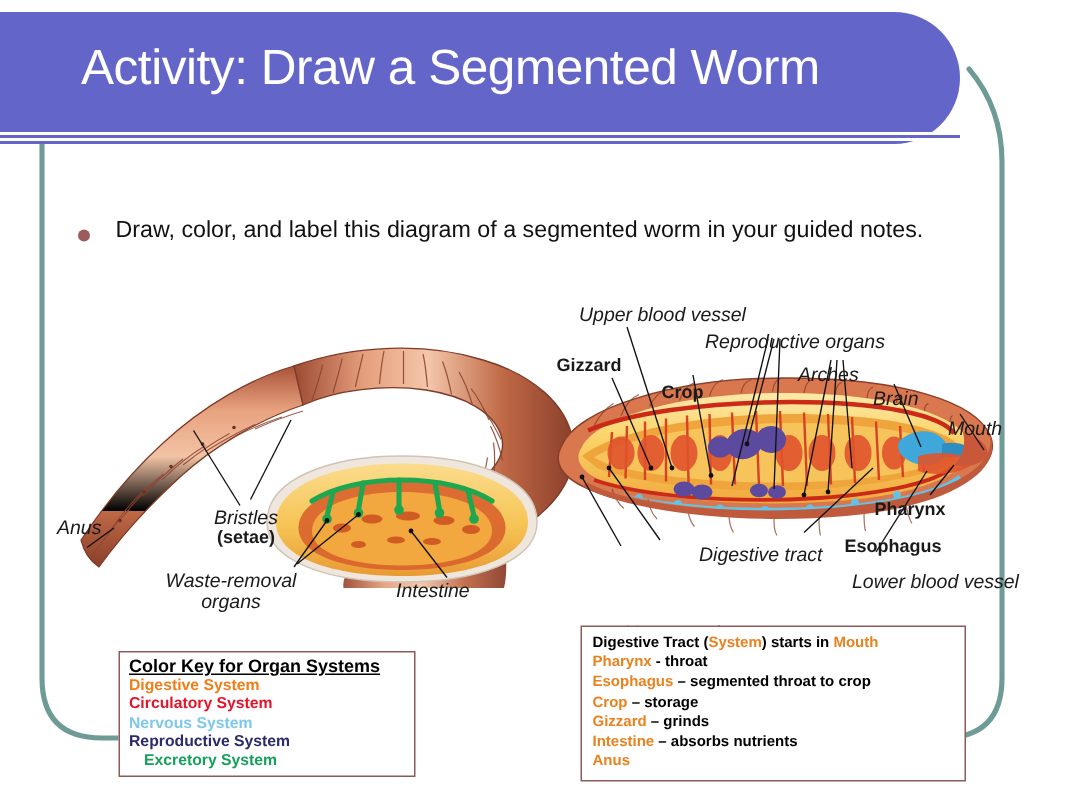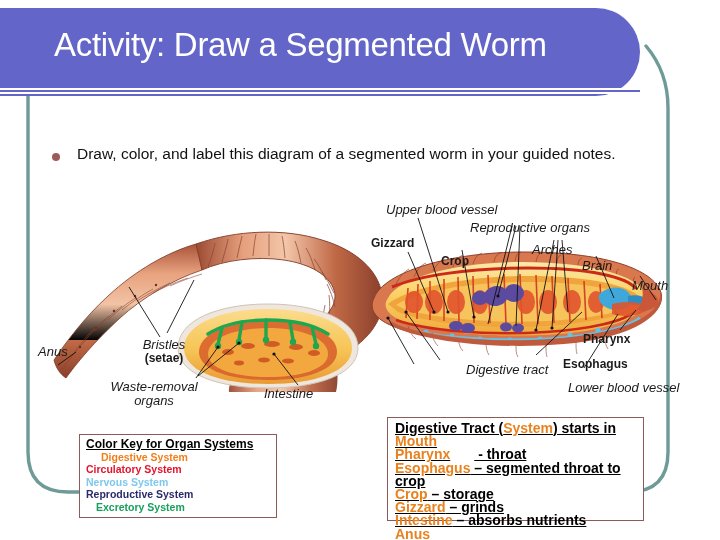--- a/index.html
+++ b/index.html
@@ -116,24 +116,23 @@
   #tract-box {
     position: absolute;
     left: 387px; top: 417px;
     width: 257px; height: 104px;
     border: 1.5px solid #8d5a5a;
     background: #ffffff;
     box-sizing: border-box;
     padding: 4px 0 0 7px;
   }
   #tract-box .tb-line {
-    font-size: 14px; font-weight: bold;
+    font-size: 10px; font-weight: bold;
     line-height: 13.2px;
     color: #000000;
-    text-decoration: underline;
   }
 </style>
 </head>
 <body>
 
 <div id="slide">
 
   <svg id="border-deco" viewBox="0 0 720 540" xmlns="http://www.w3.org/2000/svg">
     <path d="M28,96 L28,452 Q28,492 68,492 L140,492" fill="none" stroke="#6e9b96" stroke-width="3.4" stroke-linecap="round"></path>
     <path d="M646,46 Q668,72 668,108 L668,452 Q668,492 628,492 L640,492" fill="none" stroke="#6e9b96" stroke-width="3.4" stroke-linecap="round"></path>
@@ -481,32 +480,32 @@
     <div class="dlabel ital" style="left:532px; top:188px;">Lower blood vessel</div>
 
     <div class="dlabel ital" style="left:406px; top:170px;margin-left:24px;">Digestive tract</div>
 
     <div class="dlabel ital" style="left:380px; top:190px;margin-top:32px;">Nerve cord</div>
   </div>
 
   <div id="color-key">
     <div class="ck-head">Color Key for Organ Systems</div>
     <div id="color-key-items">
-        <div class="ck-item" style="color: rgb(240, 127, 26); margin-left: 15px;">Digestive System</div>
+        <div class="ck-item" style="color: rgb(240, 127, 26);">Digestive System</div>
         <div class="ck-item" style="color: rgb(227, 20, 43);">Circulatory System</div>
         <div class="ck-item" style="color: rgb(126, 200, 236);">Nervous System</div>
         <div class="ck-item" style="color: rgb(43, 42, 107);">Reproductive System</div>
         <div class="ck-item" style="color: rgb(22, 160, 91); padding-left: 10px;">Excretory System</div>
       </div>
   </div>
 
   <div id="tract-box">
     <div id="tract-lines">
         <div class="tb-line"><span style="color: rgb(0, 0, 0);">Digestive Tract (</span><span style="color: rgb(232, 130, 30);">System</span><span style="color: rgb(0, 0, 0);">) starts in </span><span style="color: rgb(232, 130, 30);">Mouth</span></div>
-        <div class="tb-line"><span style="color: rgb(232, 130, 30);">Pharynx</span><span style="color: rgb(0, 0, 0); margin-left: 24px;"> - throat</span></div>
+        <div class="tb-line"><span style="color: rgb(232, 130, 30);">Pharynx</span><span style="color: rgb(0, 0, 0);"> - throat</span></div>
         <div class="tb-line"><span style="color: rgb(232, 130, 30);">Esophagus</span><span style="color: rgb(0, 0, 0);"> – segmented throat to crop</span></div>
         <div class="tb-line"><span style="color: rgb(232, 130, 30);">Crop</span><span style="color: rgb(0, 0, 0);"> – storage</span></div>
         <div class="tb-line"><span style="color: rgb(232, 130, 30);">Gizzard</span><span style="color: rgb(0, 0, 0);"> – grinds</span></div>
         <div class="tb-line"><span style="color: rgb(232, 130, 30);">Intestine</span><span style="color: rgb(0, 0, 0);"> – absorbs nutrients</span></div>
         <div class="tb-line"><span style="color: rgb(232, 130, 30);">Anus</span></div>
       </div>
   </div>
 
 </div>
 

